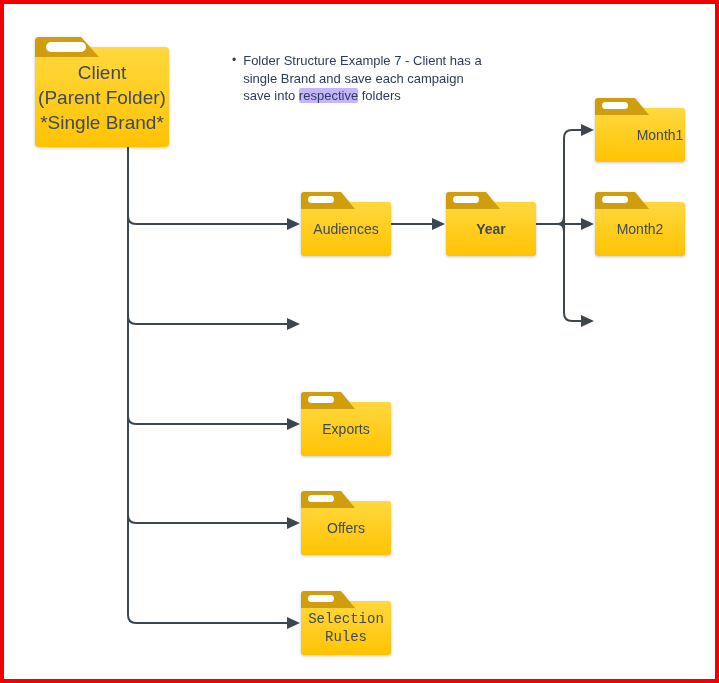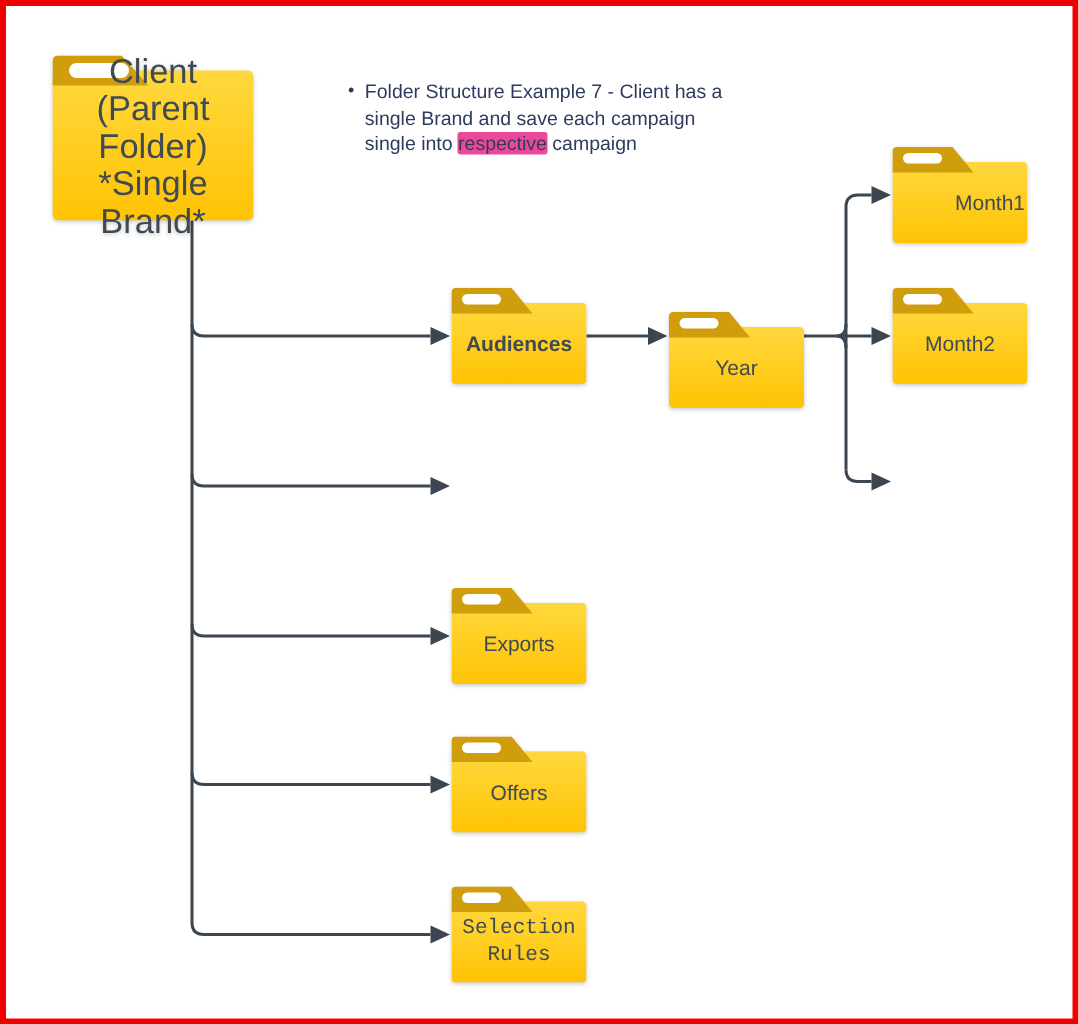--- a/index.html
+++ b/index.html
@@ -29,38 +29,38 @@
     display: flex;
     align-items: center;
     justify-content: center;
     text-align: center;
     color: #3f4a54;
     white-space: pre-line;
   }
   .folder.small  { width: 90px;  height: 64px; }
   .folder.small .folder-label { top: 10px; height: 54px; font-size: 14px; line-height: 18px; }
   .folder.large  { width: 134px; height: 110px; }
-  .folder.large .folder-label { top: 10px; height: 100px; font-size: 23px; line-height: 25px; }
+  .folder.large .folder-label { top: 10px; height: 100px; font-size: 19px; line-height: 25px; }
   .note {
     position: absolute;
     left: 228px; top: 48px;
     width: 270px;
     display: flex;
     color: #2e3b5e;
     font-size: 13px;
     line-height: 17.5px;
   }
   .note .bullet {
     flex: 0 0 auto;
     margin-right: 7px;
     font-size: 12px;
     line-height: 17.5px;
   }
   .note .hl {
-    background: #ec4899;
+    background: #c4b5fd;
     border-radius: 2px;
   }
   .defs-holder { position: absolute; width: 0; height: 0; }
 </style>
 </head>
 <body>
 
 <div class="canvas">
 
   <svg class="defs-holder" aria-hidden="true">
@@ -101,37 +101,37 @@
       <polygon points="590,317 577,311 577,323"></polygon>
     </g>
   </svg>
 
   <div class="note">
     <span class="bullet">•</span>
     <div class="note-text">
       <div><span>Folder Structure Example 7 - Client has a</span></div>
       <div><span>single Brand and save each campaign</span></div>
       <div>
-        <span>single into </span><span class="hl">respective</span><span> campaign</span>
+        <span>save into </span><span class="hl">respective</span><span> folders</span>
       </div>
     </div>
   </div>
 
   <div class="folder large" style="left:31px; top:33px;">
     <svg width="134" height="110" viewBox="0 0 134 110">
       <rect x="0" y="10" width="134" height="100" rx="4" fill="url(#foldergrad)"></rect>
       <path d="M0 20 L0 4 Q0 0 4 0 L46 0 L64 20 Z" fill="#d09d0d"></path>
       <rect x="11" y="5" width="40" height="10" rx="5" fill="#ffffff"></rect>
     </svg>
     <div class="folder-label">Client
 (Parent Folder)
 *Single Brand*</div>
   </div>
 
-  <div class="folder small" style="left:297px; top:188px;font-weight:bold;">
+  <div class="folder small" style="left:297px; top:188px;">
     <svg width="90" height="64" viewBox="0 0 90 64">
       <rect x="0" y="10" width="90" height="54" rx="3" fill="url(#foldergrad)"></rect>
       <path d="M0 17 L0 3 Q0 0 3 0 L40 0 L54 17 Z" fill="#d09d0d"></path>
       <rect x="7" y="4" width="26" height="7" rx="3.5" fill="#ffffff"></rect>
     </svg>
     <div class="folder-label">Audiences</div>
   </div>
 
 
   <div class="folder small" style="left:297px; top:388px;">
@@ -155,21 +155,21 @@
   <div class="folder small" style="left:297px; top:587px;font-family:Liberation Mono, monospace;">
     <svg width="90" height="64" viewBox="0 0 90 64">
       <rect x="0" y="10" width="90" height="54" rx="3" fill="url(#foldergrad)"></rect>
       <path d="M0 17 L0 3 Q0 0 3 0 L40 0 L54 17 Z" fill="#d09d0d"></path>
       <rect x="7" y="4" width="26" height="7" rx="3.5" fill="#ffffff"></rect>
     </svg>
     <div class="folder-label">Selection
 Rules</div>
   </div>
 
-  <div class="folder small" style="left:442px; top:204px;">
+  <div class="folder small" style="left:442px; top:188px;font-weight:bold;">
     <svg width="90" height="64" viewBox="0 0 90 64">
       <rect x="0" y="10" width="90" height="54" rx="3" fill="url(#foldergrad)"></rect>
       <path d="M0 17 L0 3 Q0 0 3 0 L40 0 L54 17 Z" fill="#d09d0d"></path>
       <rect x="7" y="4" width="26" height="7" rx="3.5" fill="#ffffff"></rect>
     </svg>
     <div class="folder-label">Year</div>
   </div>
 
   <div class="folder small" style="left:591px; top:94px;padding-left:40px;">
     <svg width="90" height="64" viewBox="0 0 90 64">

